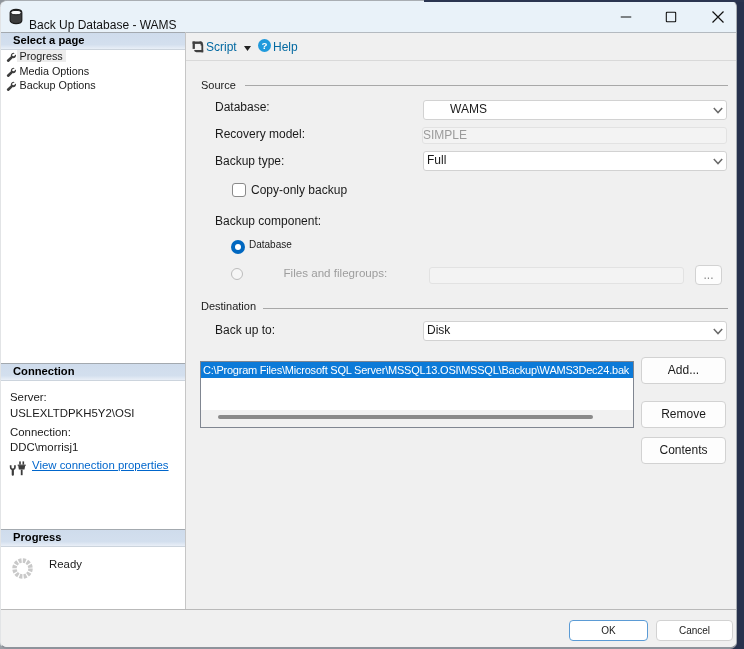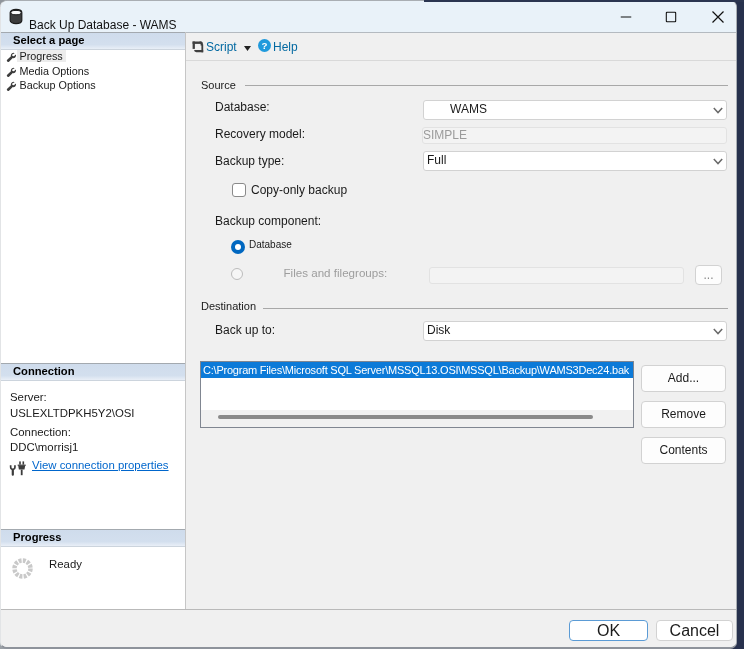--- a/index.html
+++ b/index.html
@@ -48,21 +48,21 @@
 .radio-on::after { content:""; position:absolute; left:4px; top:4px; width:6px; height:6px; border-radius:50%; background:#fff; }
 .radio-off { position:absolute; width:14px; height:14px; border-radius:50%; background:#f6f6f6; border:1px solid #bcbcbc; }
 .btn { position:absolute; background:#fdfdfd; border:1px solid #d2d2d2; border-radius:4px; font-size:12px; color:#1a1a1a; text-align:center; }
 
 #listbox { position:absolute; left:14px; top:300px; width:434px; height:67px; background:#fff; border:1px solid #808691; }
 #listsel { position:absolute; left:0; top:0; width:432px; height:16px; background:#0c7ad8; color:#fff; font-size:11px; letter-spacing:-0.22px; line-height:16px; padding-left:2px; white-space:nowrap; overflow:hidden;}
 #hscroll { position:absolute; left:0; bottom:0; width:432px; height:17px; background:#f1f1f1; }
 #hthumb { position:absolute; left:17px; top:5px; width:375px; height:4px; background:#8a8a8a; border-radius:2px;}
 
 #footer { position:absolute; left:0; top:608px; width:737px; height:40px; background:#f0f0f0; border-top:1px solid #b9b9b9; }
-.fbtn { position:absolute; top:10px; height:21px; width:79px; background:#fff; border:1px solid #d2d2d2; border-radius:4px; font-size:16px; text-align:center; line-height:19px; }
+.fbtn { position:absolute; top:10px; height:21px; width:79px; background:#fff; border:1px solid #d2d2d2; border-radius:4px; font-size:10px; text-align:center; line-height:19px; }
 #ok { left:568px; border:1px solid #5b9bd5; }
 #cancel { left:655px; width:77px; }
 </style>
 </head>
 <body>
 <div id="stage">
  <div class="corner-tl"></div>
  <div style="position:absolute;left:424px;top:0;width:320px;height:2px;background:#2b3550;z-index:5;"></div>
  <div class="corner-bl"></div>
  <div id="dlg">
@@ -185,21 +185,21 @@
             <svg width="10" height="7" viewBox="0 0 10 7">
               <path d="M0.8 1 L5 5.6 L9.2 1" fill="none" stroke="#6a6a6a" stroke-width="1.5"></path>
             </svg>
           </span></div>
     <div id="listbox">
       <div id="listsel">C:\Program Files\Microsoft SQL Server\MSSQL13.OSI\MSSQL\Backup\WAMS3Dec24.bak</div>
       <div id="hscroll">
             <div id="hthumb"></div>
           </div>
     </div>
-    <div class="btn" style="left:455px; top:304px; width:85px; height:27px; line-height:25px;">Add...</div>
+    <div class="btn" style="left:455px; top:296px; width:85px; height:27px; line-height:25px;">Add...</div>
     <div class="btn" style="left:455px; top:340px; width:85px; height:27px; line-height:25px;">Remove</div>
     <div class="btn" style="left:455px; top:376px; width:85px; height:27px; line-height:25px;">Contents</div>
   </div>
   <div id="footer">
     <div class="fbtn" id="ok">OK</div>
     <div class="fbtn" id="cancel">Cancel</div>
   </div>
  </div>
 </div>
 

